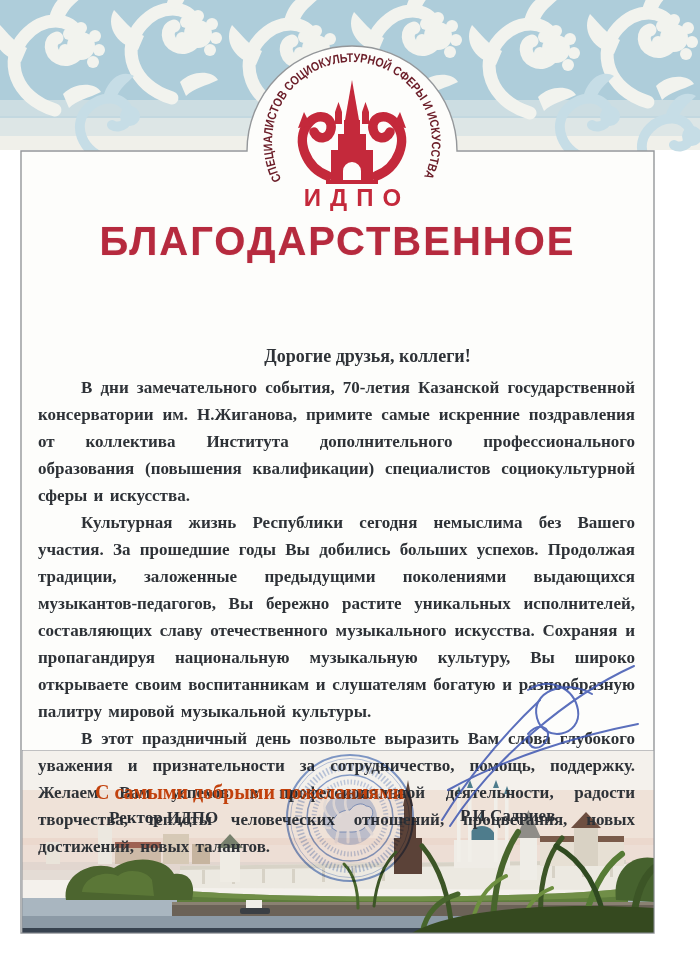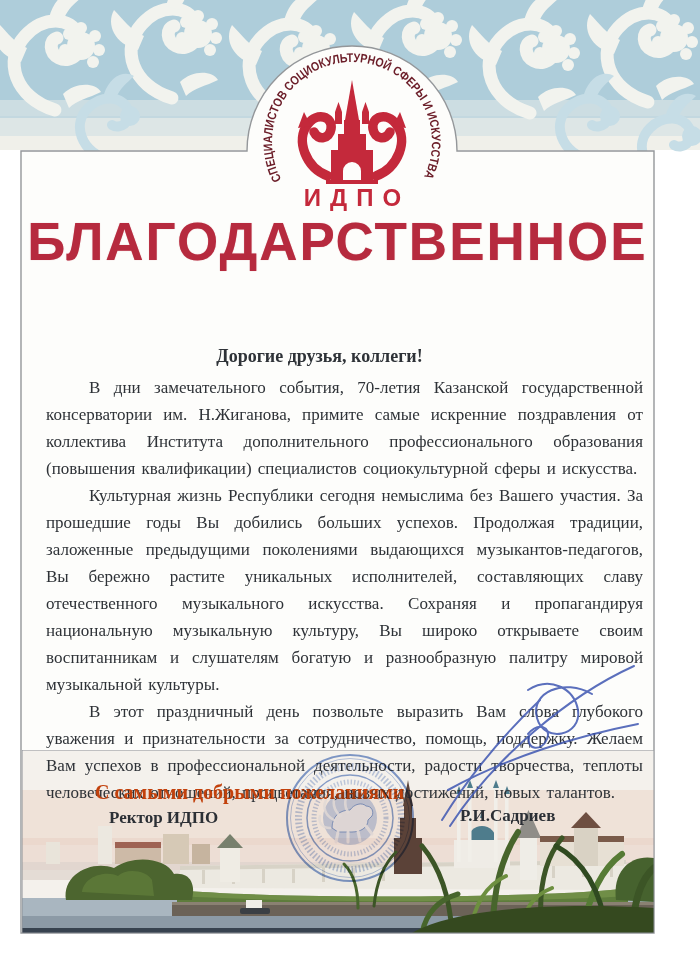--- a/index.html
+++ b/index.html
@@ -7,30 +7,30 @@
     position:relative;width:700px;height:963px;overflow:hidden;
     background:linear-gradient(180deg,#dfe9ee 0px,#e7ebeb 150px,#edecе8 200px,#efeeea 720px,#e3e6e8 920px,#ccd4db 940px,#eef0f0 963px);
     font-family:"Liberation Serif", serif;
   }
   .abs{position:absolute;}
   svg{display:block;}
   
   .title{
     left:21px;top:216px;width:633px;text-align:center;
     font-family:"Liberation Sans", sans-serif;font-weight:bold;
-    font-size:53px;line-height:51px;letter-spacing:2px;color:#b62a3e;
+    font-size:40px;line-height:51px;letter-spacing:2px;color:#b62a3e;
     text-shadow:0 0 1px rgba(182,42,62,.4);
   }
   .salutation{
     left:21px;top:346px;width:597px;text-align:center;
-    font-weight:bold;font-size:18px;color:#2e3237;
+    font-weight:bold;font-size:18px;color:#2e3237;padding-left:48px;
   }
   .bodytext{
-    left:46px;top:374px;width:597px;color:#2e3237;
-    font-weight:normal;font-size:17px;line-height:27px;text-align:justify;
+    left:38px;top:374px;width:597px;color:#2e3237;
+    font-weight:bold;font-size:17px;line-height:27px;text-align:justify;
   }
   .bodytext p{margin:0;text-indent:43px;word-spacing:2px;}
   .closing-wishes{left:95px;top:781px;font-weight:bold;font-size:20px;color:#c2410c;z-index:6;}
   .closing-position{left:109px;top:808px;font-weight:bold;font-size:17px;color:#2b2f35;z-index:6;}
   .closing-signer{left:460px;top:806px;width:180px;text-align:left;font-weight:bold;font-size:17px;color:#2b2f35;z-index:6;}
   .logo-acronym{font-family:"Liberation Sans", sans-serif;}
   .photo{left:22px;top:750px;z-index:4;}
   .stamp{left:268px;top:736px;z-index:7;mix-blend-mode:multiply;opacity:.88;}
   .signature{left:378px;top:638px;z-index:8;opacity:.85;}
   .damask{left:0;top:0;z-index:1;}

